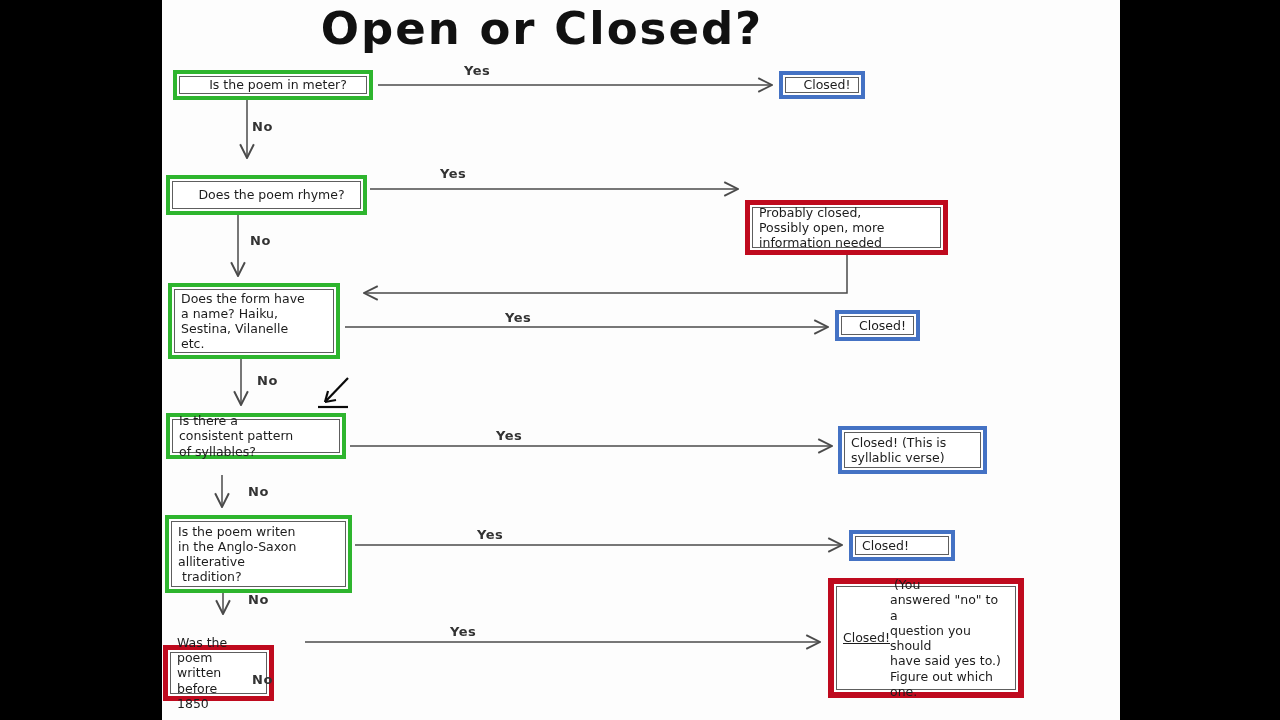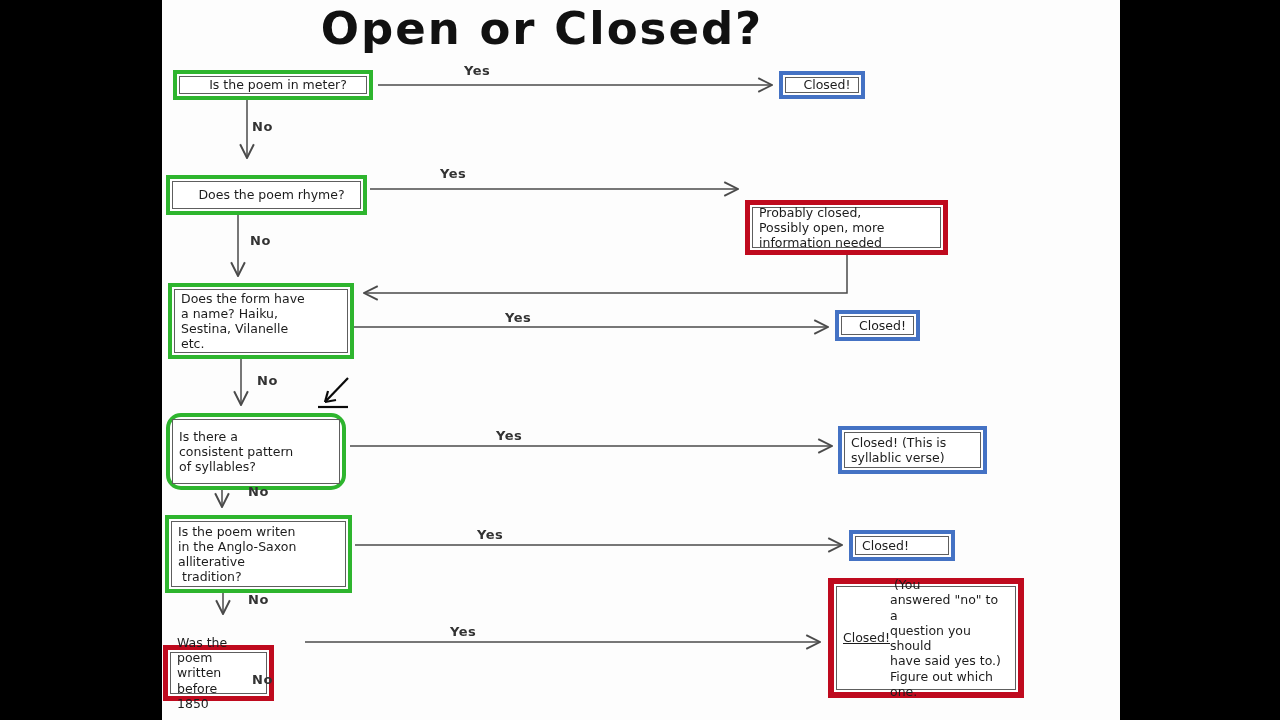--- a/index.html
+++ b/index.html
@@ -18,23 +18,23 @@
   .blue{border:4px solid var(--blue);}
   .red{border:5px solid var(--red);margin-top:24px;}
   .redbig{border:6px solid var(--red);}
   .edge-label{position:absolute;font-size:13px;font-weight:bold;color:#333;letter-spacing:.5px;}
   .underline{text-decoration:underline;}
   
   #q1{left:11px;top:70px;width:200px;height:30px;}
   #a1{left:617px;top:71px;width:86px;height:28px;}
   #q2{left:4px;top:175px;width:201px;height:40px;}
   #a2{left:583px;top:176px;width:203px;height:55px;}
-  #q3{left:6px;top:283px;width:186px;height:76px;}
+  #q3{left:6px;top:283px;width:172px;height:76px;}
   #a3{left:673px;top:310px;width:85px;height:31px;}
-  #q4{left:4px;top:413px;width:180px;height:77px;border-radius:15px;}
+  #q4{left:4px;top:413px;width:180px;height:46px;}
   #a4{left:676px;top:426px;width:149px;height:48px;}
   #q5{left:3px;top:515px;width:187px;height:78px;}
   #a5{left:687px;top:530px;width:106px;height:31px;}
   #q6{left:1px;top:621px;width:111px;height:56px;}
   #a6{left:666px;top:578px;width:196px;height:120px;}
   #a7{left:4px;top:694px;width:92px;height:39px;margin-top:36px;}
   
   #yes1{left:302px;top:63px;} #no1{left:90px;top:119px;}
   #yes2{left:278px;top:166px;} #no2{left:88px;top:233px;}
   #yes3{left:343px;top:310px;} #no3{left:95px;top:373px;}

